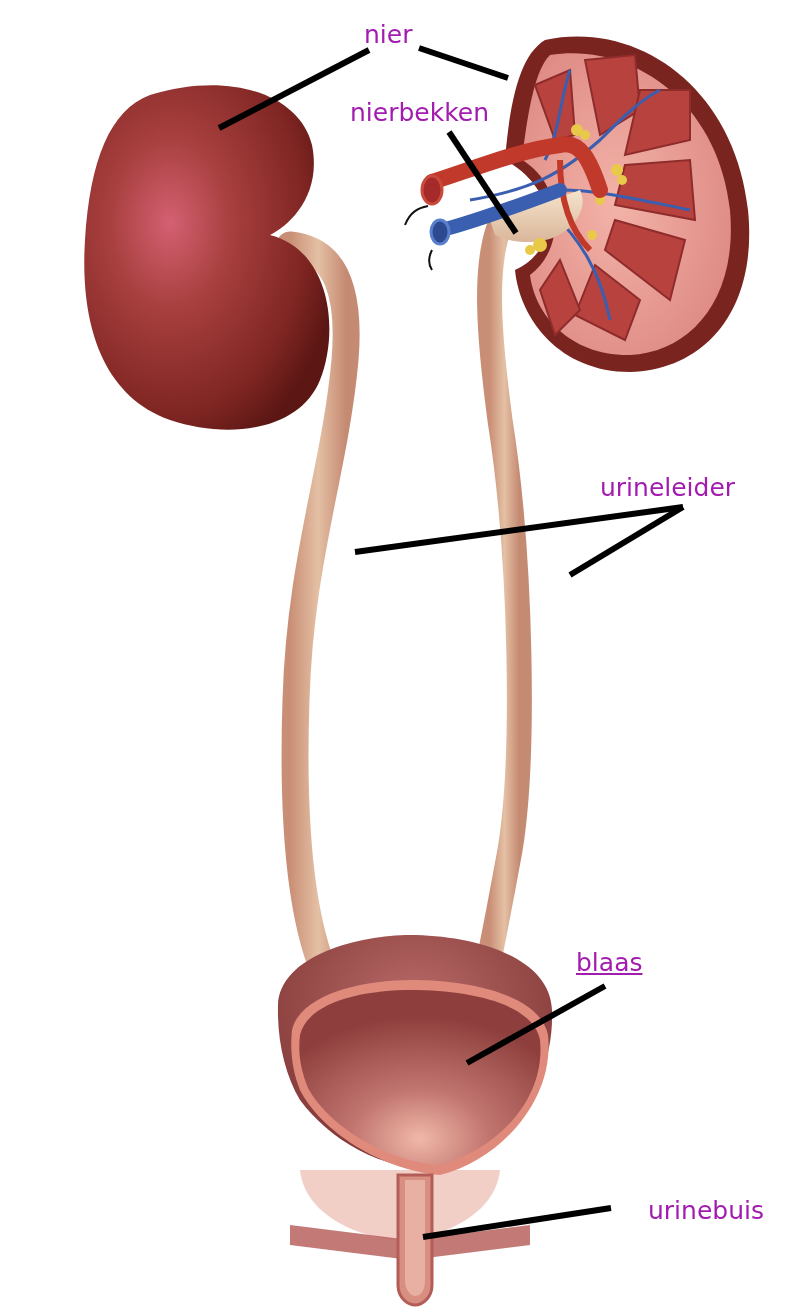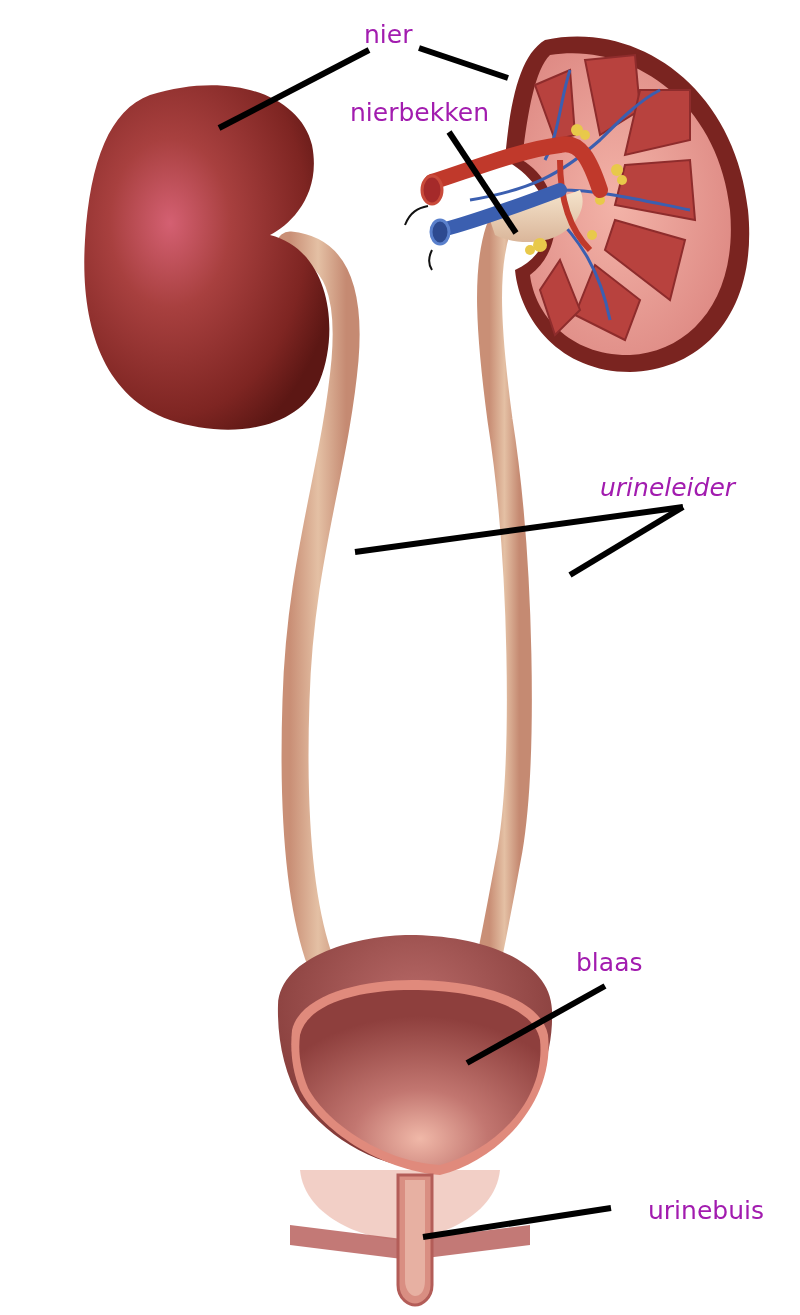--- a/index.html
+++ b/index.html
@@ -112,16 +112,16 @@
     <line x1="449" y1="132" x2="516" y2="233"></line>
     <line x1="355" y1="552" x2="683" y2="507"></line>
     <line x1="683" y1="507" x2="570" y2="575"></line>
     <line x1="605" y1="986" x2="467" y2="1063"></line>
     <line x1="611" y1="1208" x2="423" y2="1237"></line>
   </g>
 </svg>
 
   <span class="label" style="left:364px; top:22px;">nier</span>
   <span class="label" style="left:350px; top:100px;">nierbekken</span>
-  <span class="label" style="left:600px; top:475px;font-style:italic;">urineleider</span>
-  <span class="label" style="left:576px; top:950px;">blaas</span>
+  <span class="label" style="left:600px; top:475px;">urineleider</span>
+  <span class="label" style="left:576px; top:950px;text-decoration:underline;">blaas</span>
   <span class="label" style="left:648px; top:1198px;">urinebuis</span>
 </div>
 
 </body></html>

